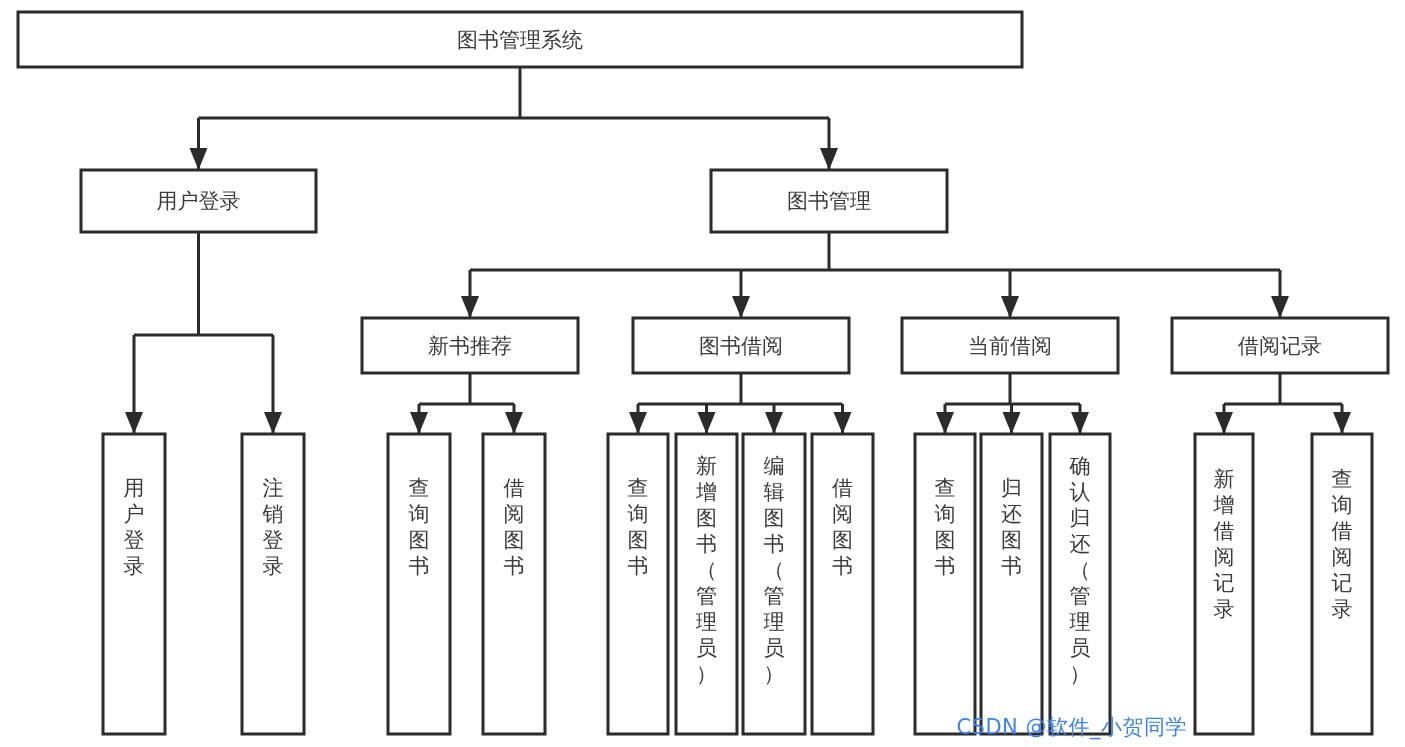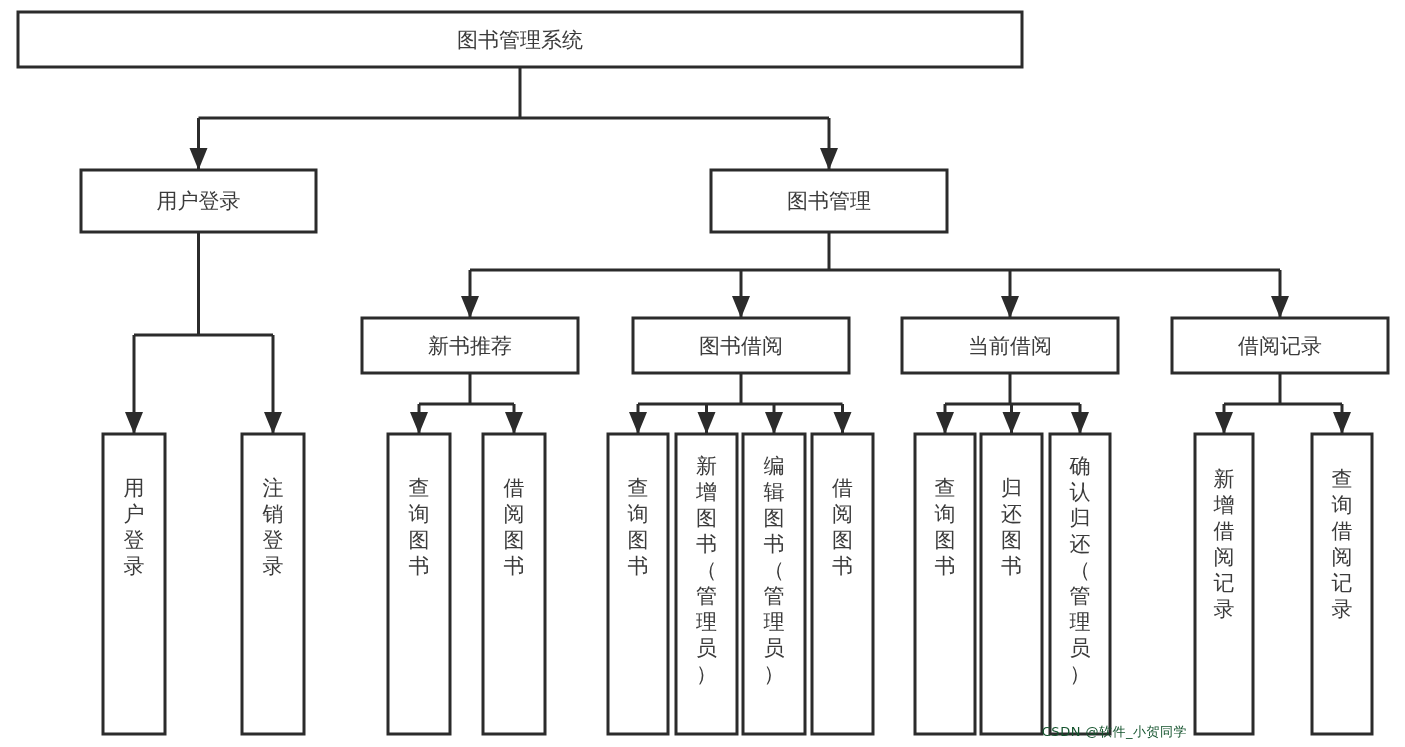--- a/index.html
+++ b/index.html
@@ -52,22 +52,22 @@
   }
   .connector-arrow {
     fill: #2b2b2b;
     stroke: none;
   }
   .watermark-text {
     position: absolute;
     right: 10px;
     bottom: 6px;
     font-family: "DejaVu Sans", "Liberation Sans", sans-serif;
-    font-size: 13px;
-    color: #14532d;
+    font-size: 21px;
+    color: #3b82f6;
     white-space: nowrap;
     letter-spacing: 0.5px;
     user-select: none;
   }
 </style>
 </head>
 <body>
 
 <div id="diagram-root">
   <svg class="diagram-canvas" viewBox="0 0 1405 747" xmlns="http://www.w3.org/2000/svg">

